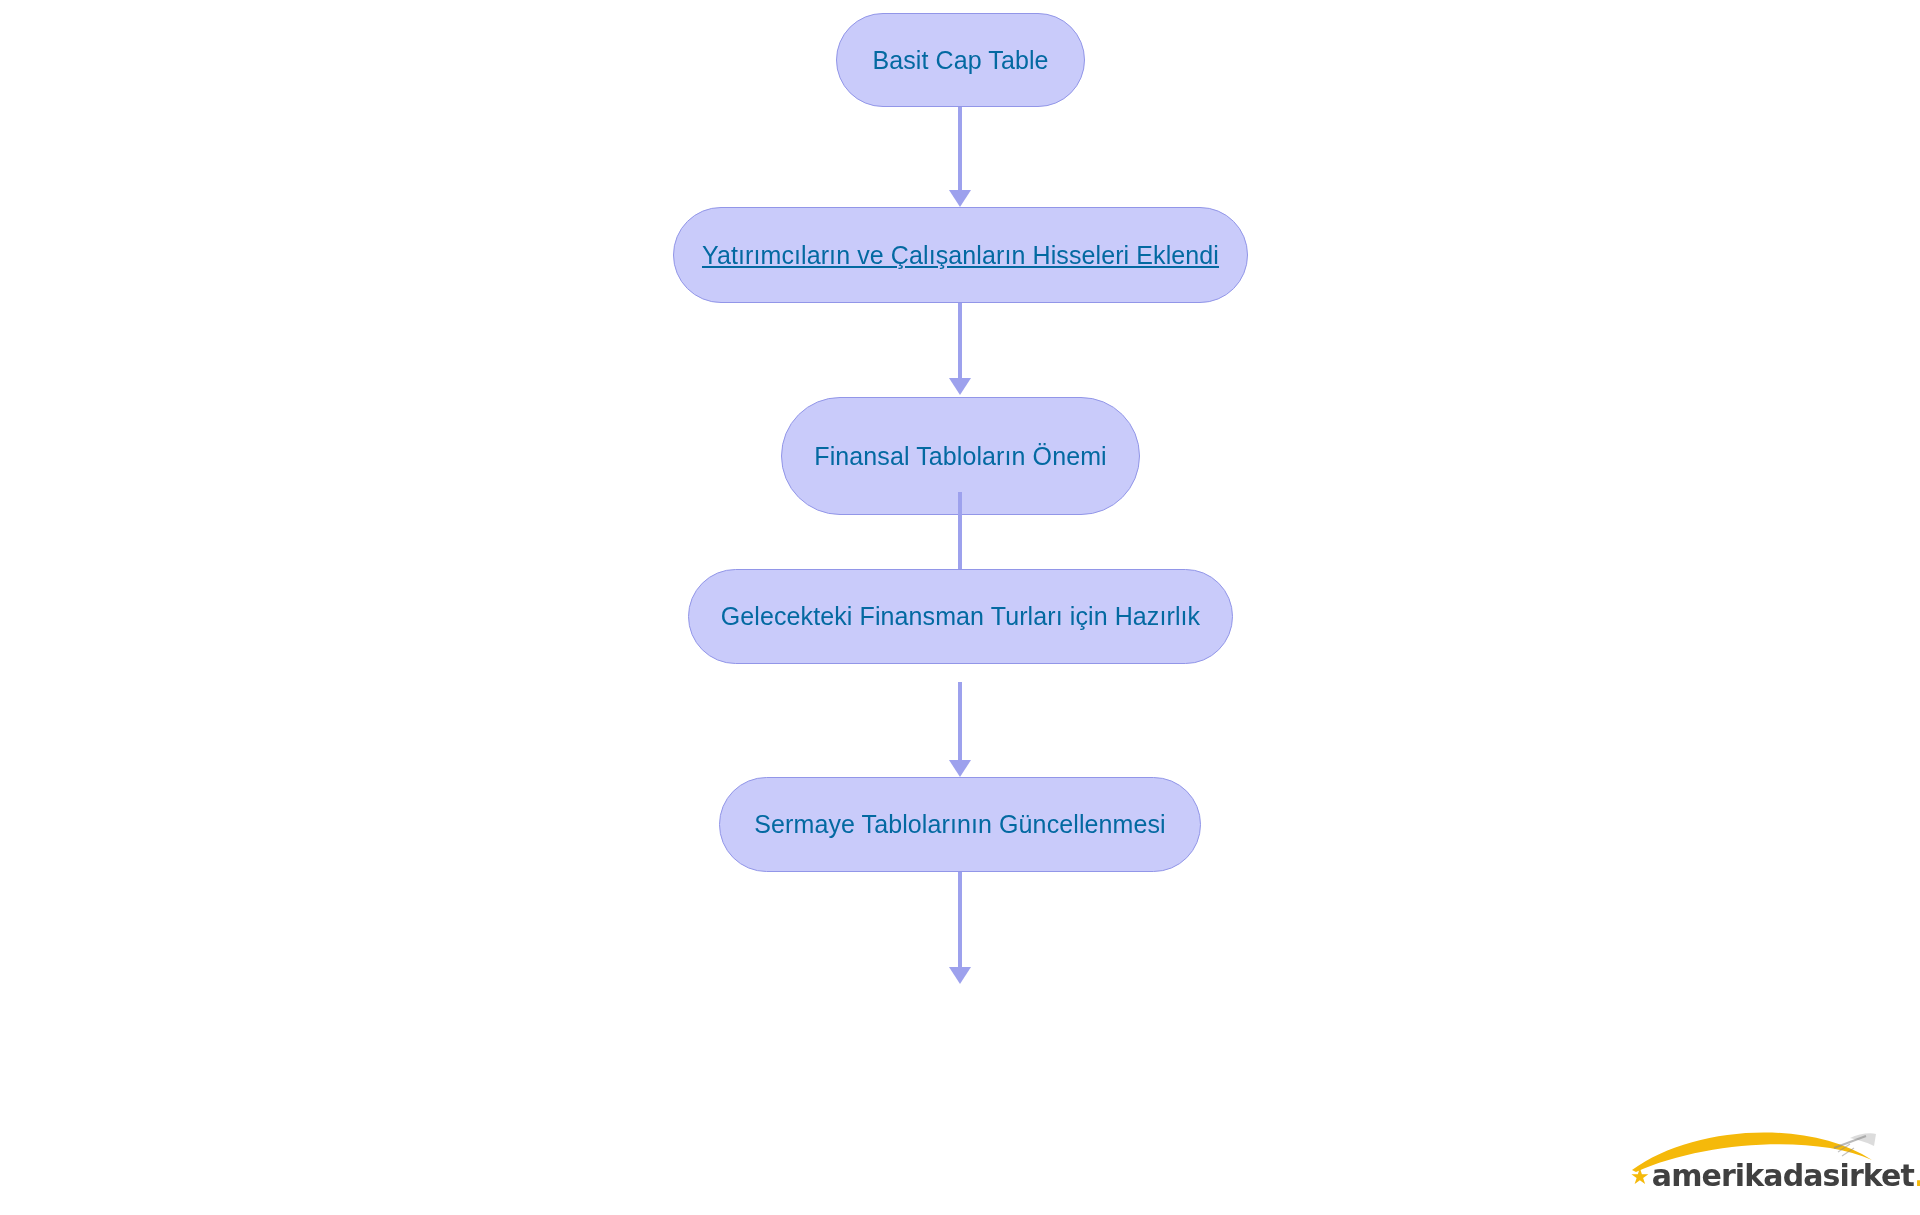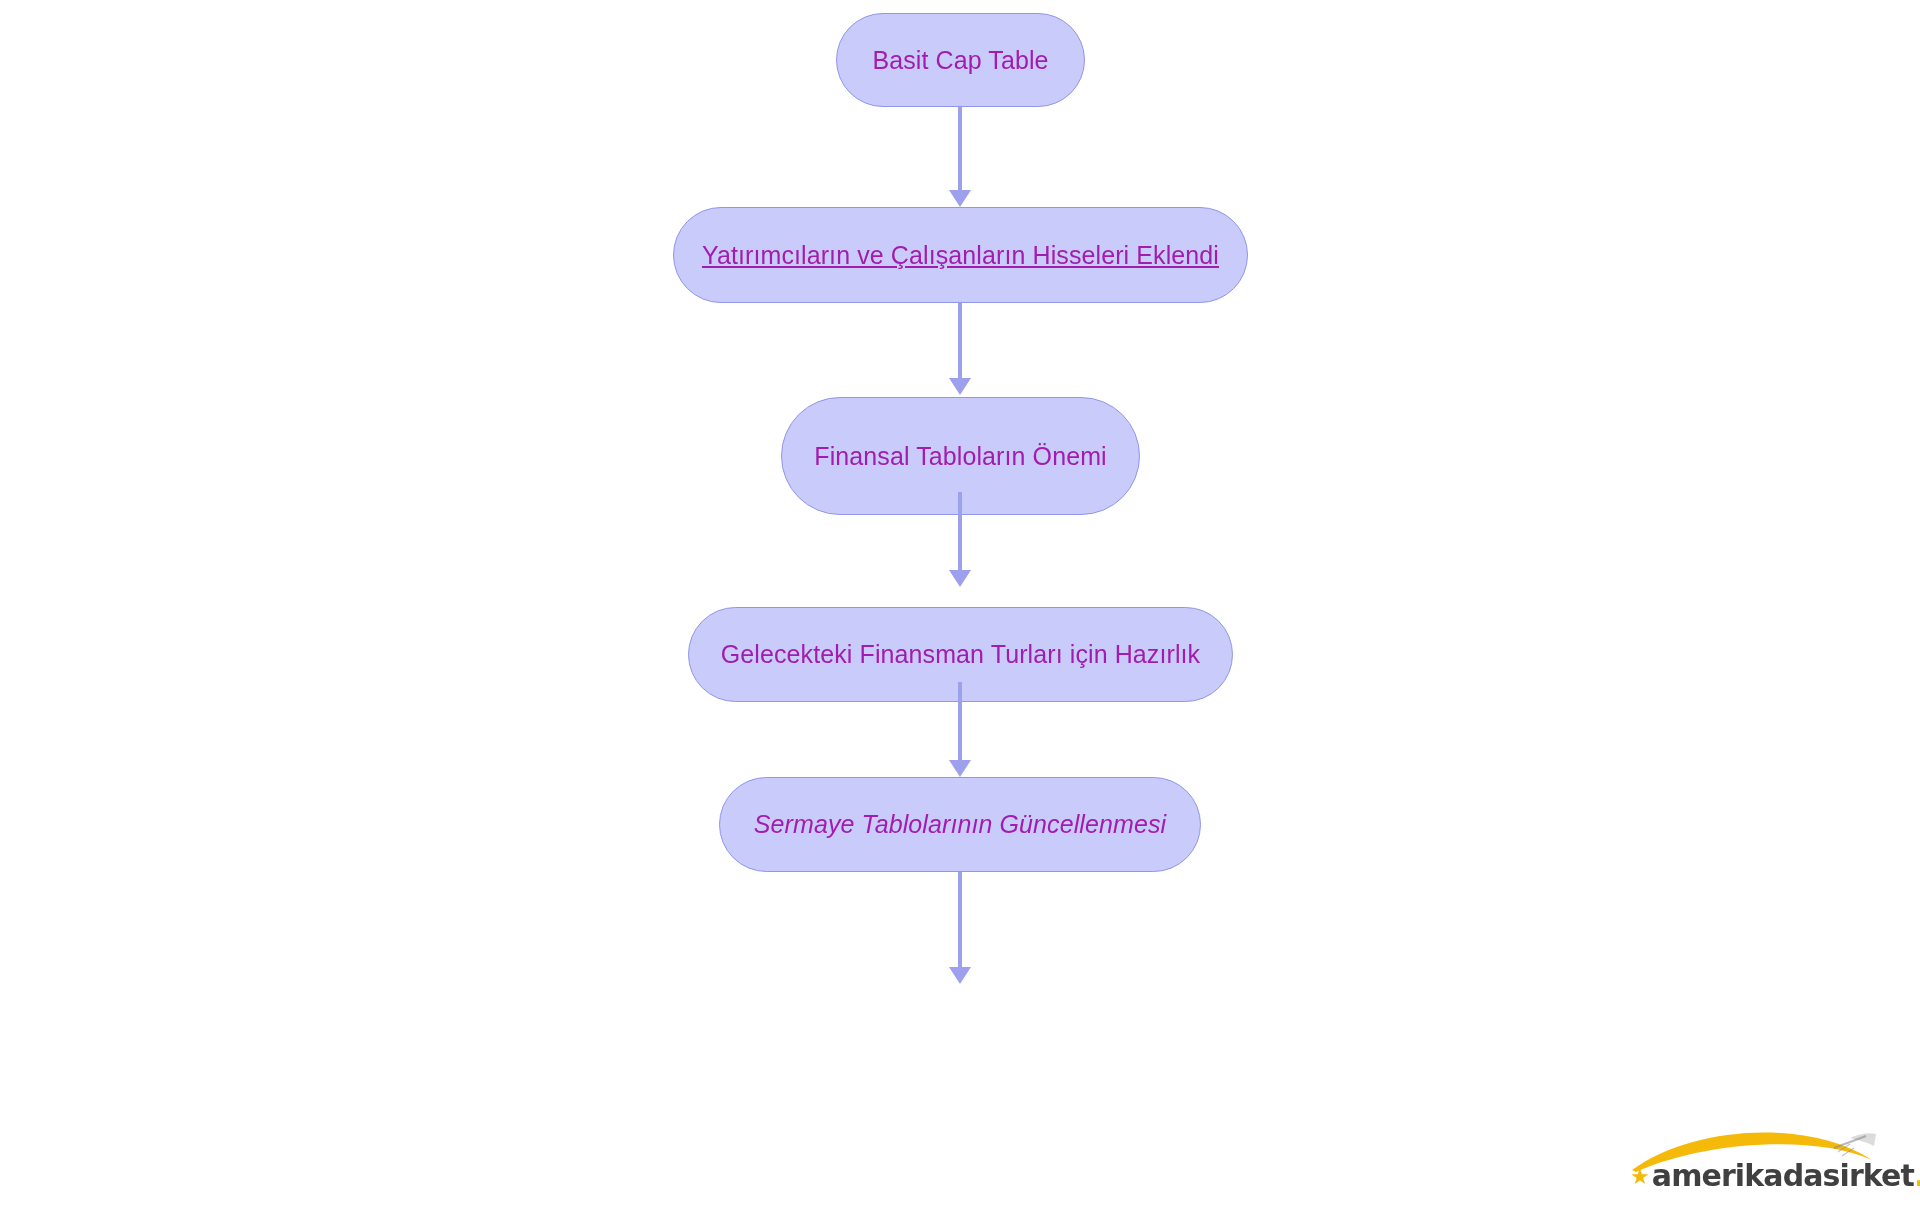--- a/index.html
+++ b/index.html
@@ -25,21 +25,21 @@
 
   .node {
     position: absolute;
     box-sizing: border-box;
     background: #c9cbfa;
     border: 1.6px solid #9296e8;
     border-radius: 60px;
     display: flex;
     align-items: center;
     justify-content: center;
-    color: #a21caf;
+    color: #0369a1;
     font-size: 25px;
     font-weight: 400;
     letter-spacing: 0.1px;
     white-space: nowrap;
     font-family: "Liberation Sans", sans-serif;
   }
 
   .edge {
     position: absolute;
     width: 0;
@@ -124,30 +124,30 @@
 
   <div class="node" style="left:781px; top:397px; width:359px; height:118px;">
     <span>Finansal Tabloların Önemi</span>
   </div>
 
   <div class="edge" style="left:960px; top:492px;">
     <div class="shaft" style="height:78px;"></div>
     <div class="head" style="top:78px;"></div>
   </div>
 
-  <div class="node" style="left:688px; top:607px; width:545px; height:95px;">
+  <div class="node" style="left:688px; top:569px; width:545px; height:95px;">
     <span>Gelecekteki Finansman Turları için Hazırlık</span>
   </div>
 
   <div class="edge" style="left:960px; top:682px;">
     <div class="shaft" style="height:78px;"></div>
     <div class="head" style="top:78px;"></div>
   </div>
 
-  <div class="node" style="left:719px; top:777px; width:482px; height:95px;font-style:italic;">
+  <div class="node" style="left:719px; top:777px; width:482px; height:95px;">
     <span>Sermaye Tablolarının Güncellenmesi</span>
   </div>
 
   <div class="edge" style="left:960px; top:872px;">
     <div class="shaft" style="height:95px;"></div>
     <div class="head" style="top:95px;"></div>
   </div>
 
 
 </div>

